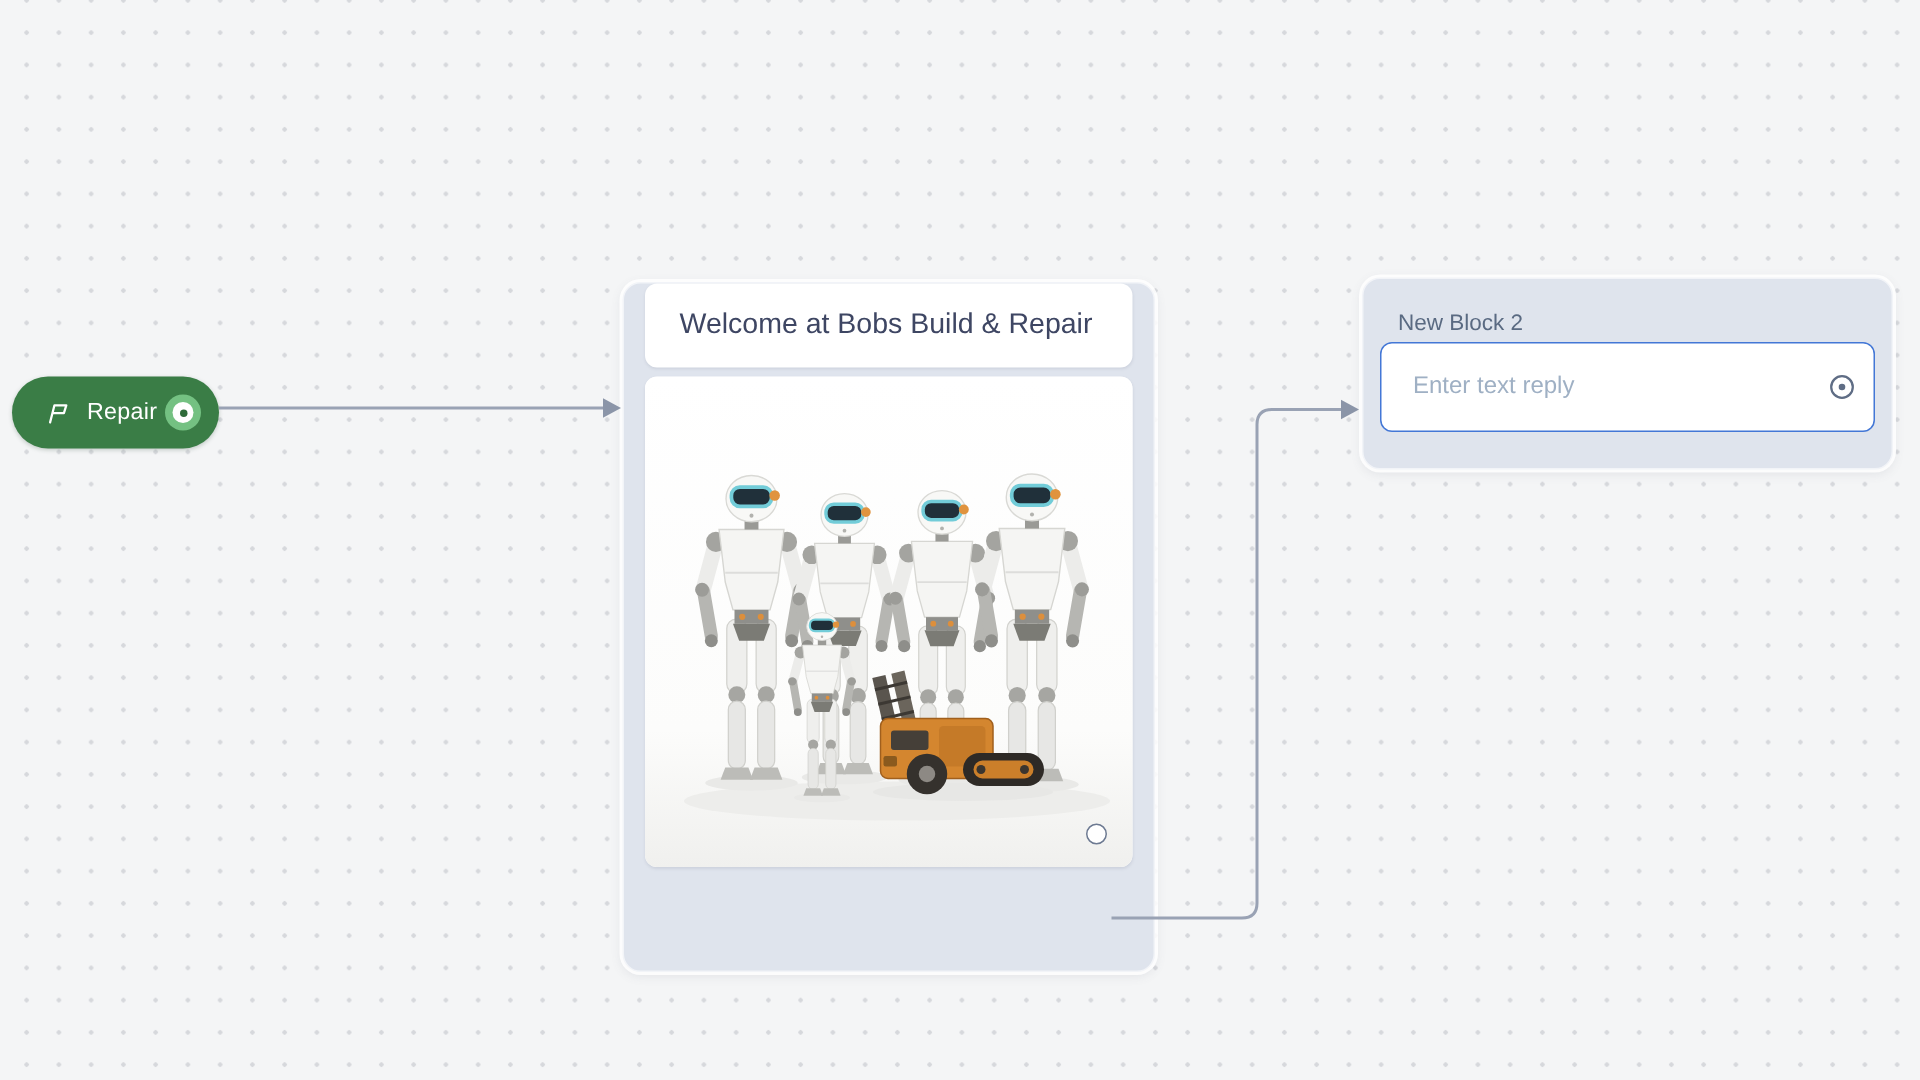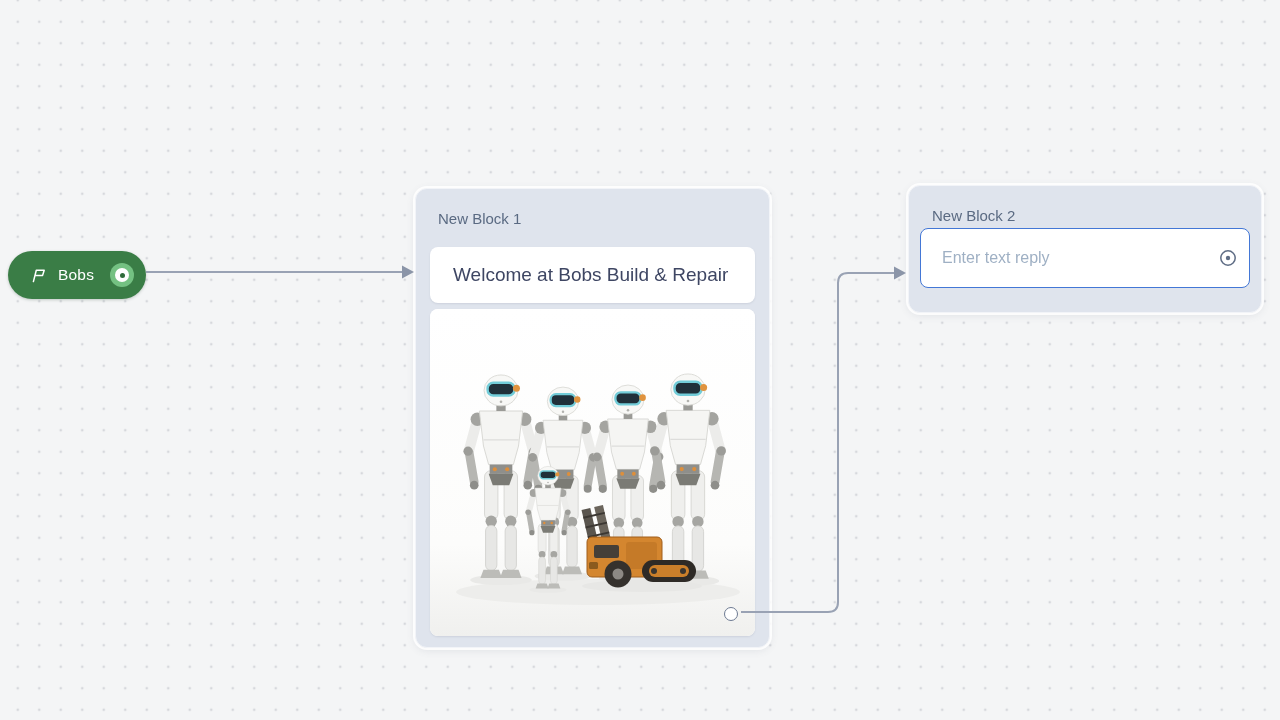--- a/index.html
+++ b/index.html
@@ -164,30 +164,29 @@
     <path d="M402 265.5 L414 272 L402 278.5 Z" fill="#8b95a8"></path>
     <path d="M894 266.5 L906 273 L894 279.5 Z" fill="#8b95a8"></path>
   </svg>
 
   <div class="start-node">
     <span class="flag">
       <svg viewBox="0 0 17 17" width="17" height="17">
         <path d="M3.4 14.6 L6.3 3.2 H14.2 L12.6 8.4 H5.1" fill="none" stroke="#ffffff" stroke-width="1.5" stroke-linejoin="round" stroke-linecap="round"></path>
       </svg>
     </span>
-    <span class="start-label">Bobs</span>
+    <span class="start-label">Repair</span>
     <span class="start-port">
       <span class="port-inner">
         <span class="port-dot"></span>
       </span>
     </span>
   </div>
 
   <div class="block block1">
-    <div class="block-header">New Block 1</div>
 
     <div class="msg-row">
       <span class="msg-text">Welcome at Bobs Build &amp; Repair</span>
     </div>
 
     <div class="img-card">
       <svg class="scene" viewBox="0 0 327 327" width="327" height="327" role="img" aria-label="Team of five white humanoid robots with teal visors and an orange utility forklift robot on a white background">
         <defs>
           <linearGradient id="bgGrad" x1="0" y1="0" x2="0" y2="1">
             <stop offset="0" stop-color="#ffffff"></stop>

